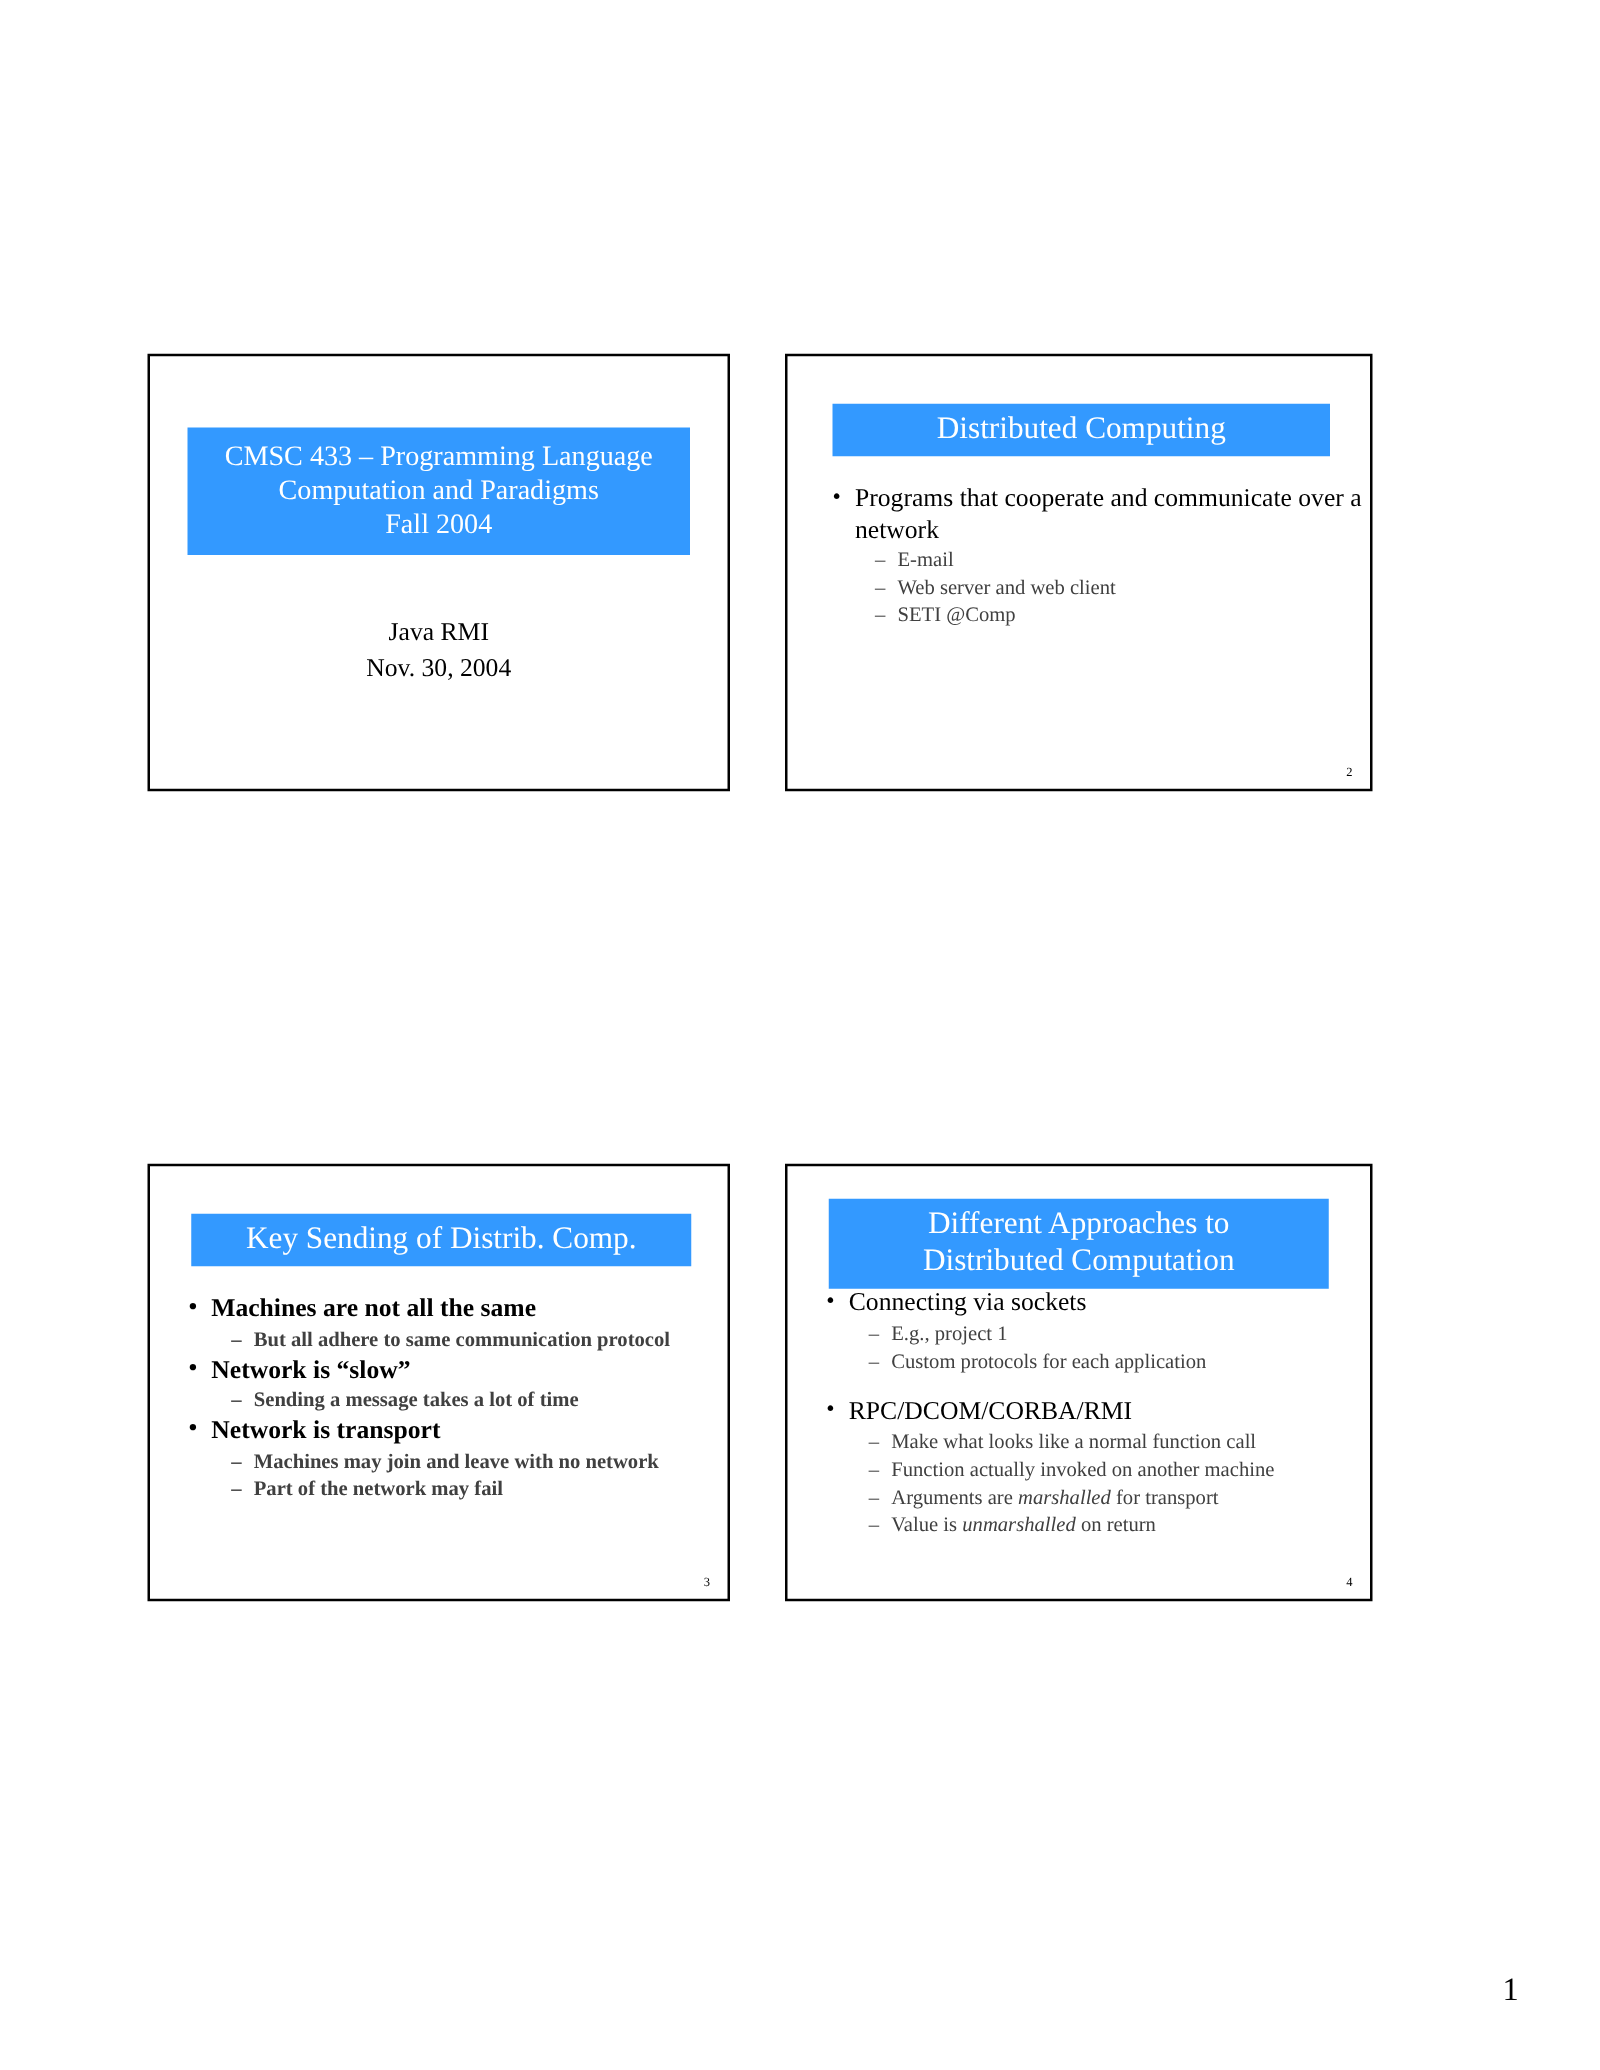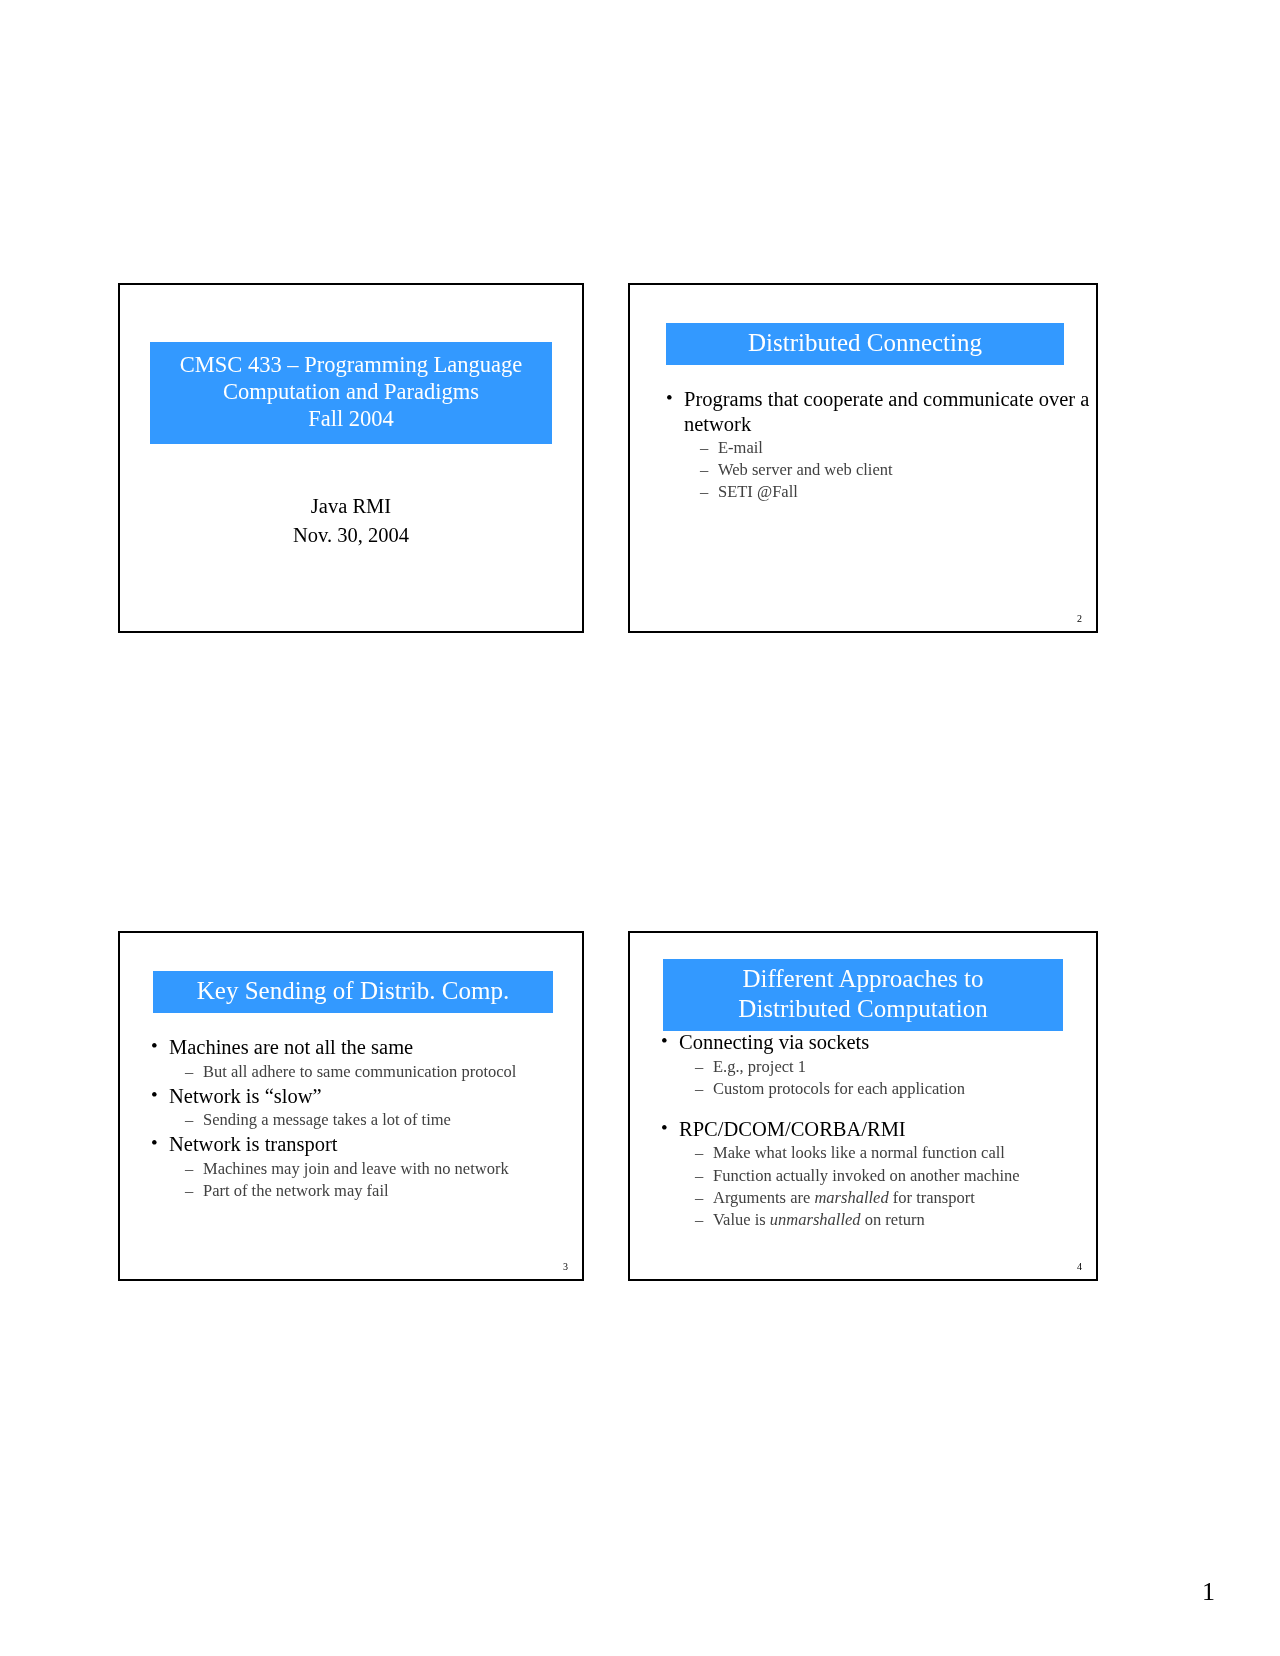--- a/index.html
+++ b/index.html
@@ -96,21 +96,21 @@
 
   
   .body-list {
     position: absolute;
     box-sizing: border-box;
     margin: 0;
     padding: 0;
     list-style: none;
   }
   #s2-body { left: 30px; top: 100px; width: 430px; }
-  #s3-body { left: 25px; top: 100px; width: 440px; }
+  #s3-body { left: 25px; top: 100px; width: 440px; font-weight: bold; }
   #s4-body { left: 25px; top: 95px;  width: 445px; }
 
   .lvl1 {
     position: relative;
     font-size: 20.5px;
     line-height: 1.20;
     color: #000000;
     padding-left: 24px;
     margin-top: 2px;
     margin-bottom: 1px;
@@ -173,27 +173,27 @@
       <div id="s1-subtitle">
         <div>Java RMI</div>
         <div>Nov. 30, 2004</div>
       </div>
     </div>
   </div>
 
   <div class="slide" id="slide-2">
     <div class="slide-inner">
       <div class="banner" id="s2-banner">
-        <div>Distributed Connecting</div>
+        <div>Distributed Computing</div>
       </div>
       <ul class="body-list" id="s2-body">
         <li class="lvl1">Programs that cooperate and communicate over a network</li>
         <li class="lvl2">E-mail</li>
         <li class="lvl2">Web server and web client</li>
-        <li class="lvl2">SETI @Fall</li>
+        <li class="lvl2">SETI @Comp</li>
       </ul>
       <div class="slide-num">2</div>
     </div>
   </div>
 
   <div class="slide" id="slide-3">
     <div class="slide-inner">
       <div class="banner" id="s3-banner">
         <div>Key Sending of Distrib. Comp.</div>
       </div>

